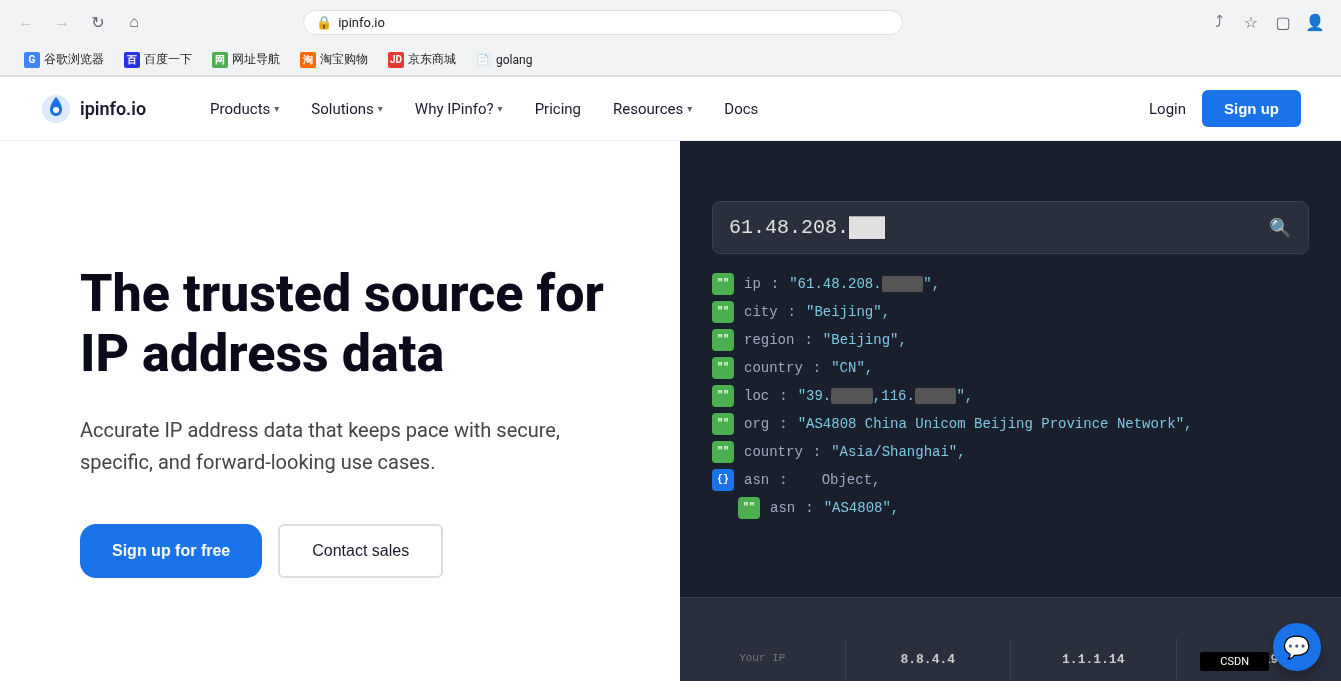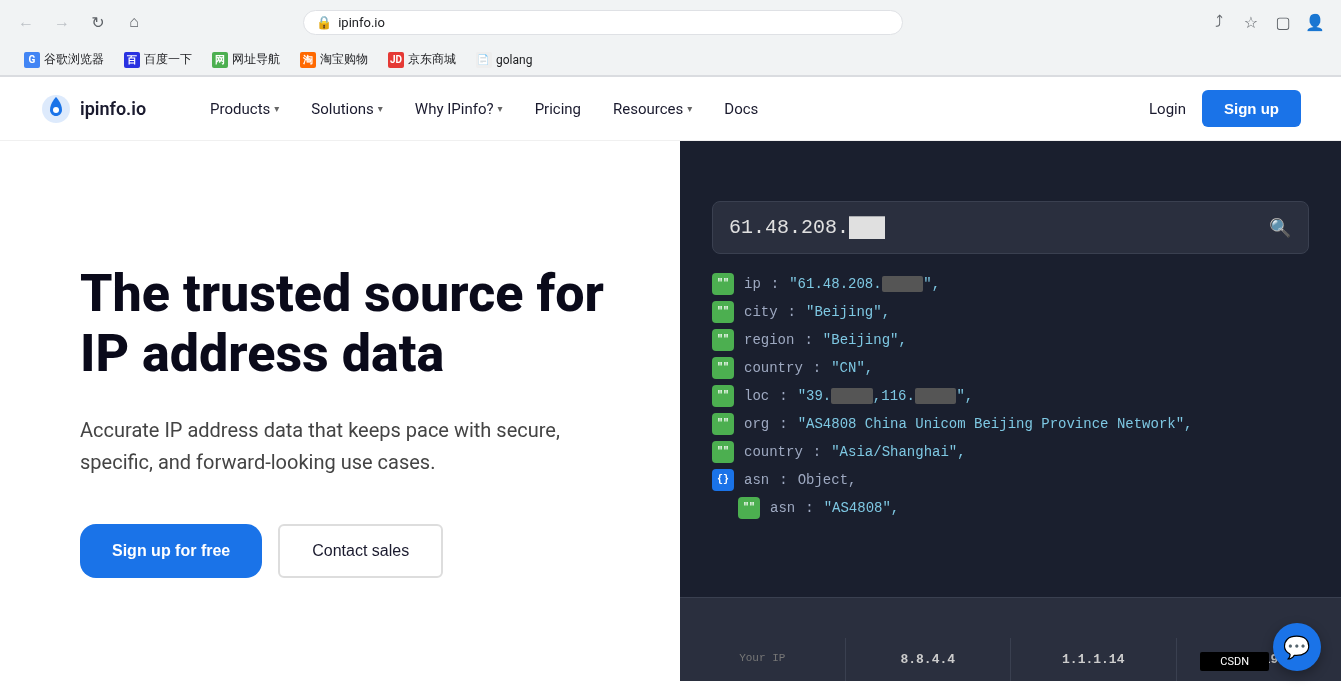--- a/index.html
+++ b/index.html
@@ -242,21 +242,21 @@
       display: flex; align-items: center; justify-content: center;
       font-size: 10px;
       font-weight: bold;
       flex-shrink: 0;
     }
     .json-badge-str { background: #4caf50; color: #fff; }
     .json-badge-obj { background: #1a73e8; color: #fff; }
     .json-key { color: #9ea9c1; }
     .json-colon { color: #9ea9c1; }
     .json-string { color: #7ec8e3; }
-    .json-object { color: #9ea9c1; }
+    .json-object { color: #9ea9c1; margin-left: 24px; }
 
     
     .json-display::-webkit-scrollbar { width: 6px; }
     .json-display::-webkit-scrollbar-track { background: #1a1f2e; }
     .json-display::-webkit-scrollbar-thumb { background: #3a4050; border-radius: 3px; }
 
     
     .ip-tabs {
       display: flex;
       background: #2a2f3e;

